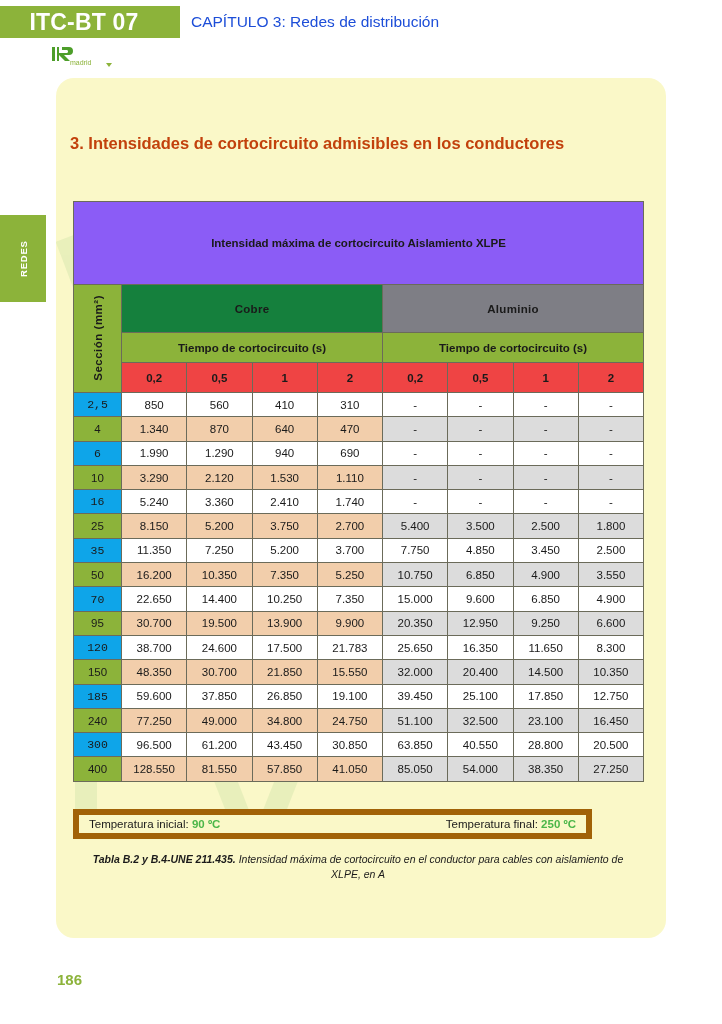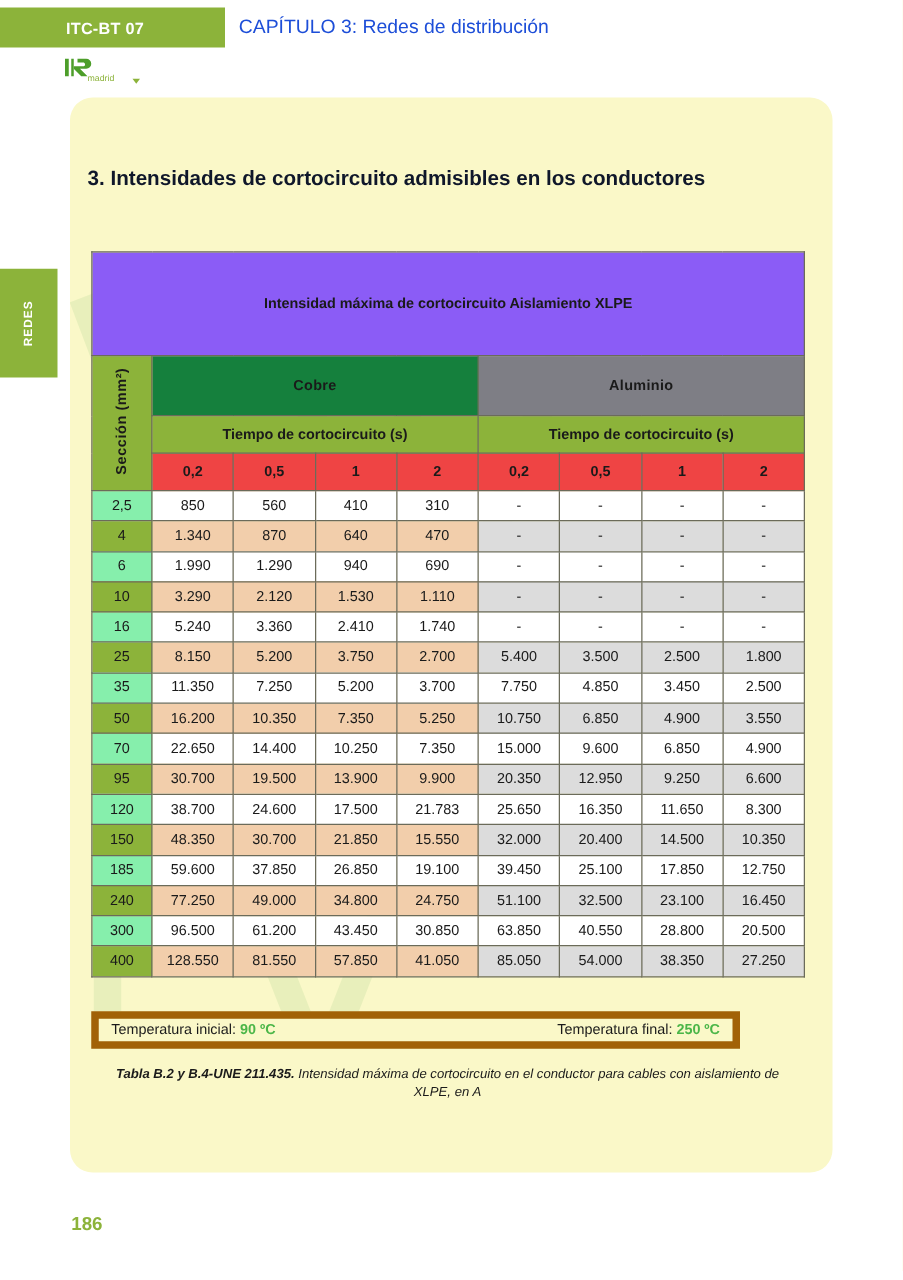--- a/index.html
+++ b/index.html
@@ -21,21 +21,21 @@
     left: 0; top: 6px;
     width: 180px; height: 32px;
     background: #8cb33a;
   }
   .hdr-code {
     position: absolute;
     left: 0; top: 6px;
     width: 168px; height: 32px;
     display: flex; align-items: center; justify-content: center;
     color: #ffffff;
-    font-size: 13px;
+    font-size: 23px;
     font-weight: bold;
     letter-spacing: 0.2px;
   }
   .hdr-chapter {
     position: absolute;
     left: 191px; top: 6px;
     height: 32px;
     display: flex; align-items: center;
     color: #1d4ed8;
     font-size: 15.5px;
@@ -86,21 +86,21 @@
     border-radius: 18px;
     pointer-events: none;
   }
   .wm-svg { position: absolute; left: -30px; top: 120px; opacity: 0.40; }
 
   
   .sec-head {
     position: absolute;
     left: 70px; top: 130px;
     width: 578px;
-    color: #0f172a;
+    color: #c2410c;
     font-size: 16.5px;
     font-weight: bold;
     line-height: 26px;
     text-align: justify;
     text-align-last: left;
   }
 
   
   .tbl-wrap {
     position: absolute;
@@ -169,21 +169,21 @@
   }
   .seccion-rot {
     writing-mode: vertical-rl;
     transform: rotate(180deg);
     display: inline-block;
     white-space: nowrap;
     letter-spacing: 0.5px;
   }
 
   tr.dr td { height: 24.3px; }
-  td.sec-odd  { background: #86efac; }
+  td.sec-odd  { background: #0ea5e9; font-family: Liberation Mono, monospace; }
   td.sec-even { background: #8cb33a; color: #1a1a1a; font-weight: normal; }
   td.cu-odd   { background: #ffffff; }
   td.cu-even  { background: #f2ceab; }
   td.al-odd   { background: #ffffff; }
   td.al-even  { background: #dcdcdc; }
 
   
   .temp-row {
     position: absolute;
     left: 73px; top: 809px;

